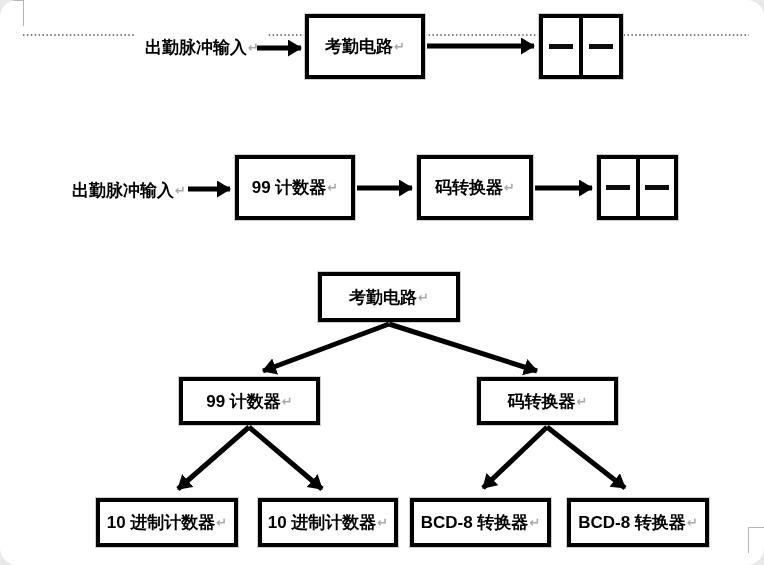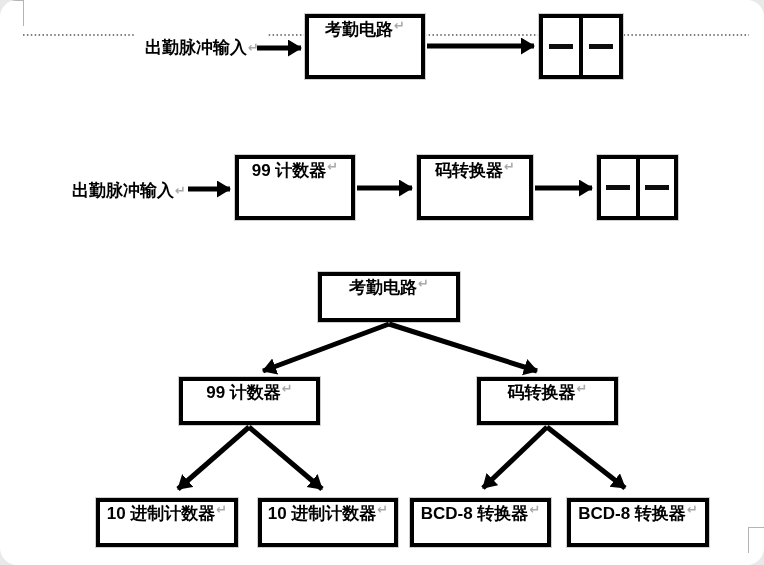--- a/index.html
+++ b/index.html
@@ -20,21 +20,21 @@
     background:#ffffff;
     display:flex;align-items:center;
     font-size:17px;font-weight:bold;color:#000;
     white-space:nowrap;
   }
   .dbox{
     position:absolute;z-index:2;
     background:#ffffff;
     border:4px solid #000;
     box-shadow:0 0 0 1px #cfcfcf;
-    display:flex;align-items:flex-start;justify-content:center;
+    display:flex;align-items:center;justify-content:center;
     font-size:17px;font-weight:bold;color:#000;
     white-space:nowrap;
     box-sizing:border-box;
     text-align:center;
   }
   .display{
     position:absolute;z-index:2;
     background:#ffffff;
     border:4px solid #000;
     box-shadow:0 0 0 1px #cfcfcf;

